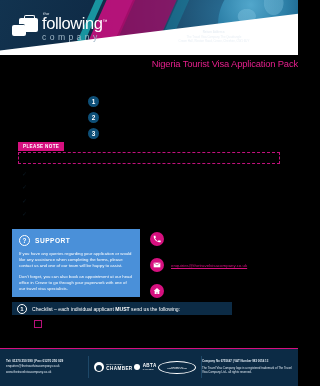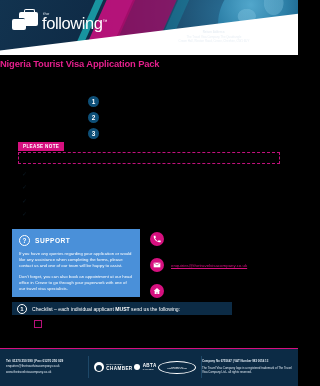--- a/index.html
+++ b/index.html
@@ -104,22 +104,22 @@
   }
   .return-address {
     position: absolute; right: 14px; top: 30px; z-index: 4;
     text-align: center; color: #e8eef4;
     font-size: 2.9px; line-height: 1.55; width: 140px;
   }
   .return-address .ra-title { font-weight: bold; }
 
   .doc-title {
     position: absolute; left: 0; top: 58px; width: 298px;
-    text-align: left; z-index: 5;
-    color: #e41f8c; font-size: 9.4px; font-weight: bold;
+    text-align: right; z-index: 5;
+    color: #e41f8c; font-size: 9.4px; font-weight: normal;
     letter-spacing: -.15px;
   }
 
   
   .body-area {
     position: absolute; left: 0; top: 74px;
     width: 298px; height: 274px; background: #000000;
   }
 
   .steps { position: absolute; left: 88px; top: 22px; }
@@ -271,20 +271,21 @@
     <div class="white-wedge"></div>
 
     <div class="logo">
       <div class="logo-mark">
         <div class="case-back"></div>
         <div class="case-front"></div>
       </div>
       <div class="logo-text">
         <div class="logo-the">the</div>
         <div class="logo-main"><span>following</span><sup>™</sup></div>
+        <div class="logo-sub">company</div>
       </div>
     </div>
 
     <div class="return-address">
       <div class="ra-title">Return Address:</div>
       <div>The Travel Visa Company The Quadrangle</div>
       <div>Crewe Hall, Weston Road, Crewe, Cheshire, CW1 6UY</div>
     </div>
   </div>
 

